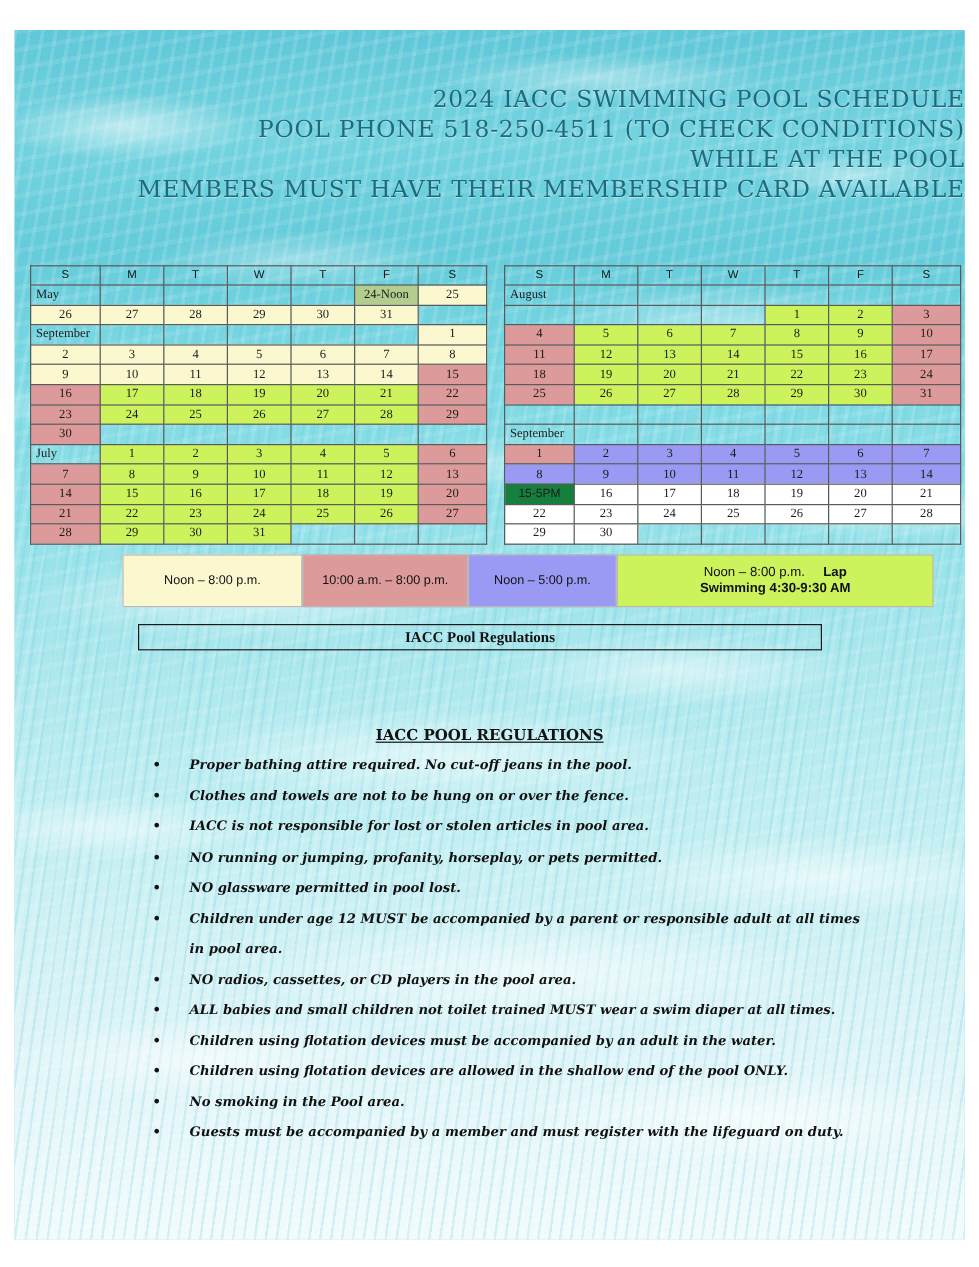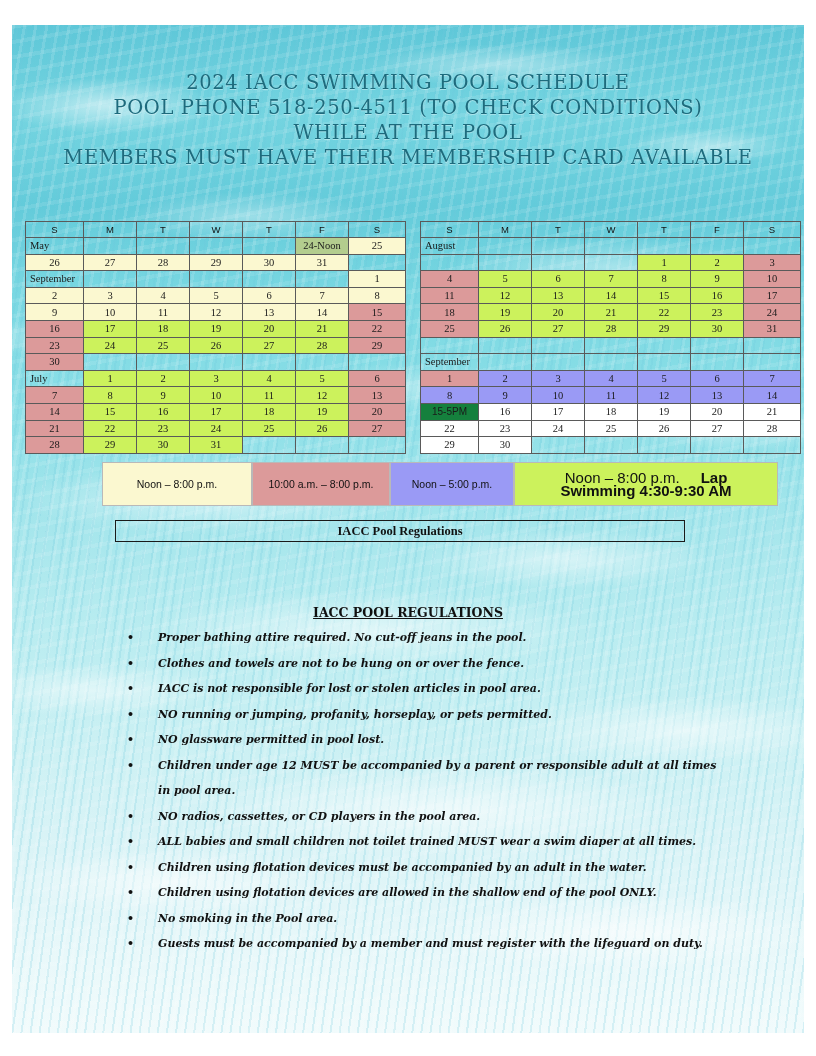--- a/index.html
+++ b/index.html
@@ -62,21 +62,21 @@
         #8cdfe7 38%, #a6e6ec 50%, #b9ecf0 60%, #c9f0f3 70%,
         #d8f3f6 80%, #e6f7f9 90%, #f1fbfc 100%);
   }
 
   
   #title-block {
     position: absolute;
     left: 0;
     top: 45px;
     width: 792px;
-    text-align: center;
+    text-align: right;
     font-family: "DejaVu Serif", serif;
     font-size: 19.5px;
     letter-spacing: .6px;
     line-height: 25px;
     color: #1d6b7d;
     text-shadow: 0 1px 0 rgba(255,255,255,.35);
     white-space: nowrap;
   }
   #title-block .tline { display: block; }
 
@@ -146,21 +146,21 @@
     text-align: center;
     border: 1px solid #b9b9b9;
     font-family: "Liberation Sans", sans-serif;
     font-size: 10.5px;
     color: #111;
     box-sizing: border-box;
   }
   .leg-1 { flex: 0 0 150px; }
   .leg-2 { flex: 0 0 138px; }
   .leg-3 { flex: 0 0 124px; }
-  .leg-4 { flex: 1 1 auto; font-size: 15px; line-height: 13px; padding: 12px 4px; align-items: center; }
+  .leg-4 { flex: 1 1 auto; font-size: 11px; line-height: 13px; padding: 12px 4px; align-items: center; }
   .leg-4 .lap { font-weight: bold; }
 
   
   #reg-bar {
     position: absolute;
     left: 103px;
     top: 495px;
     width: 570px;
     height: 22px;
     border: 1px solid #1a1a1a;

